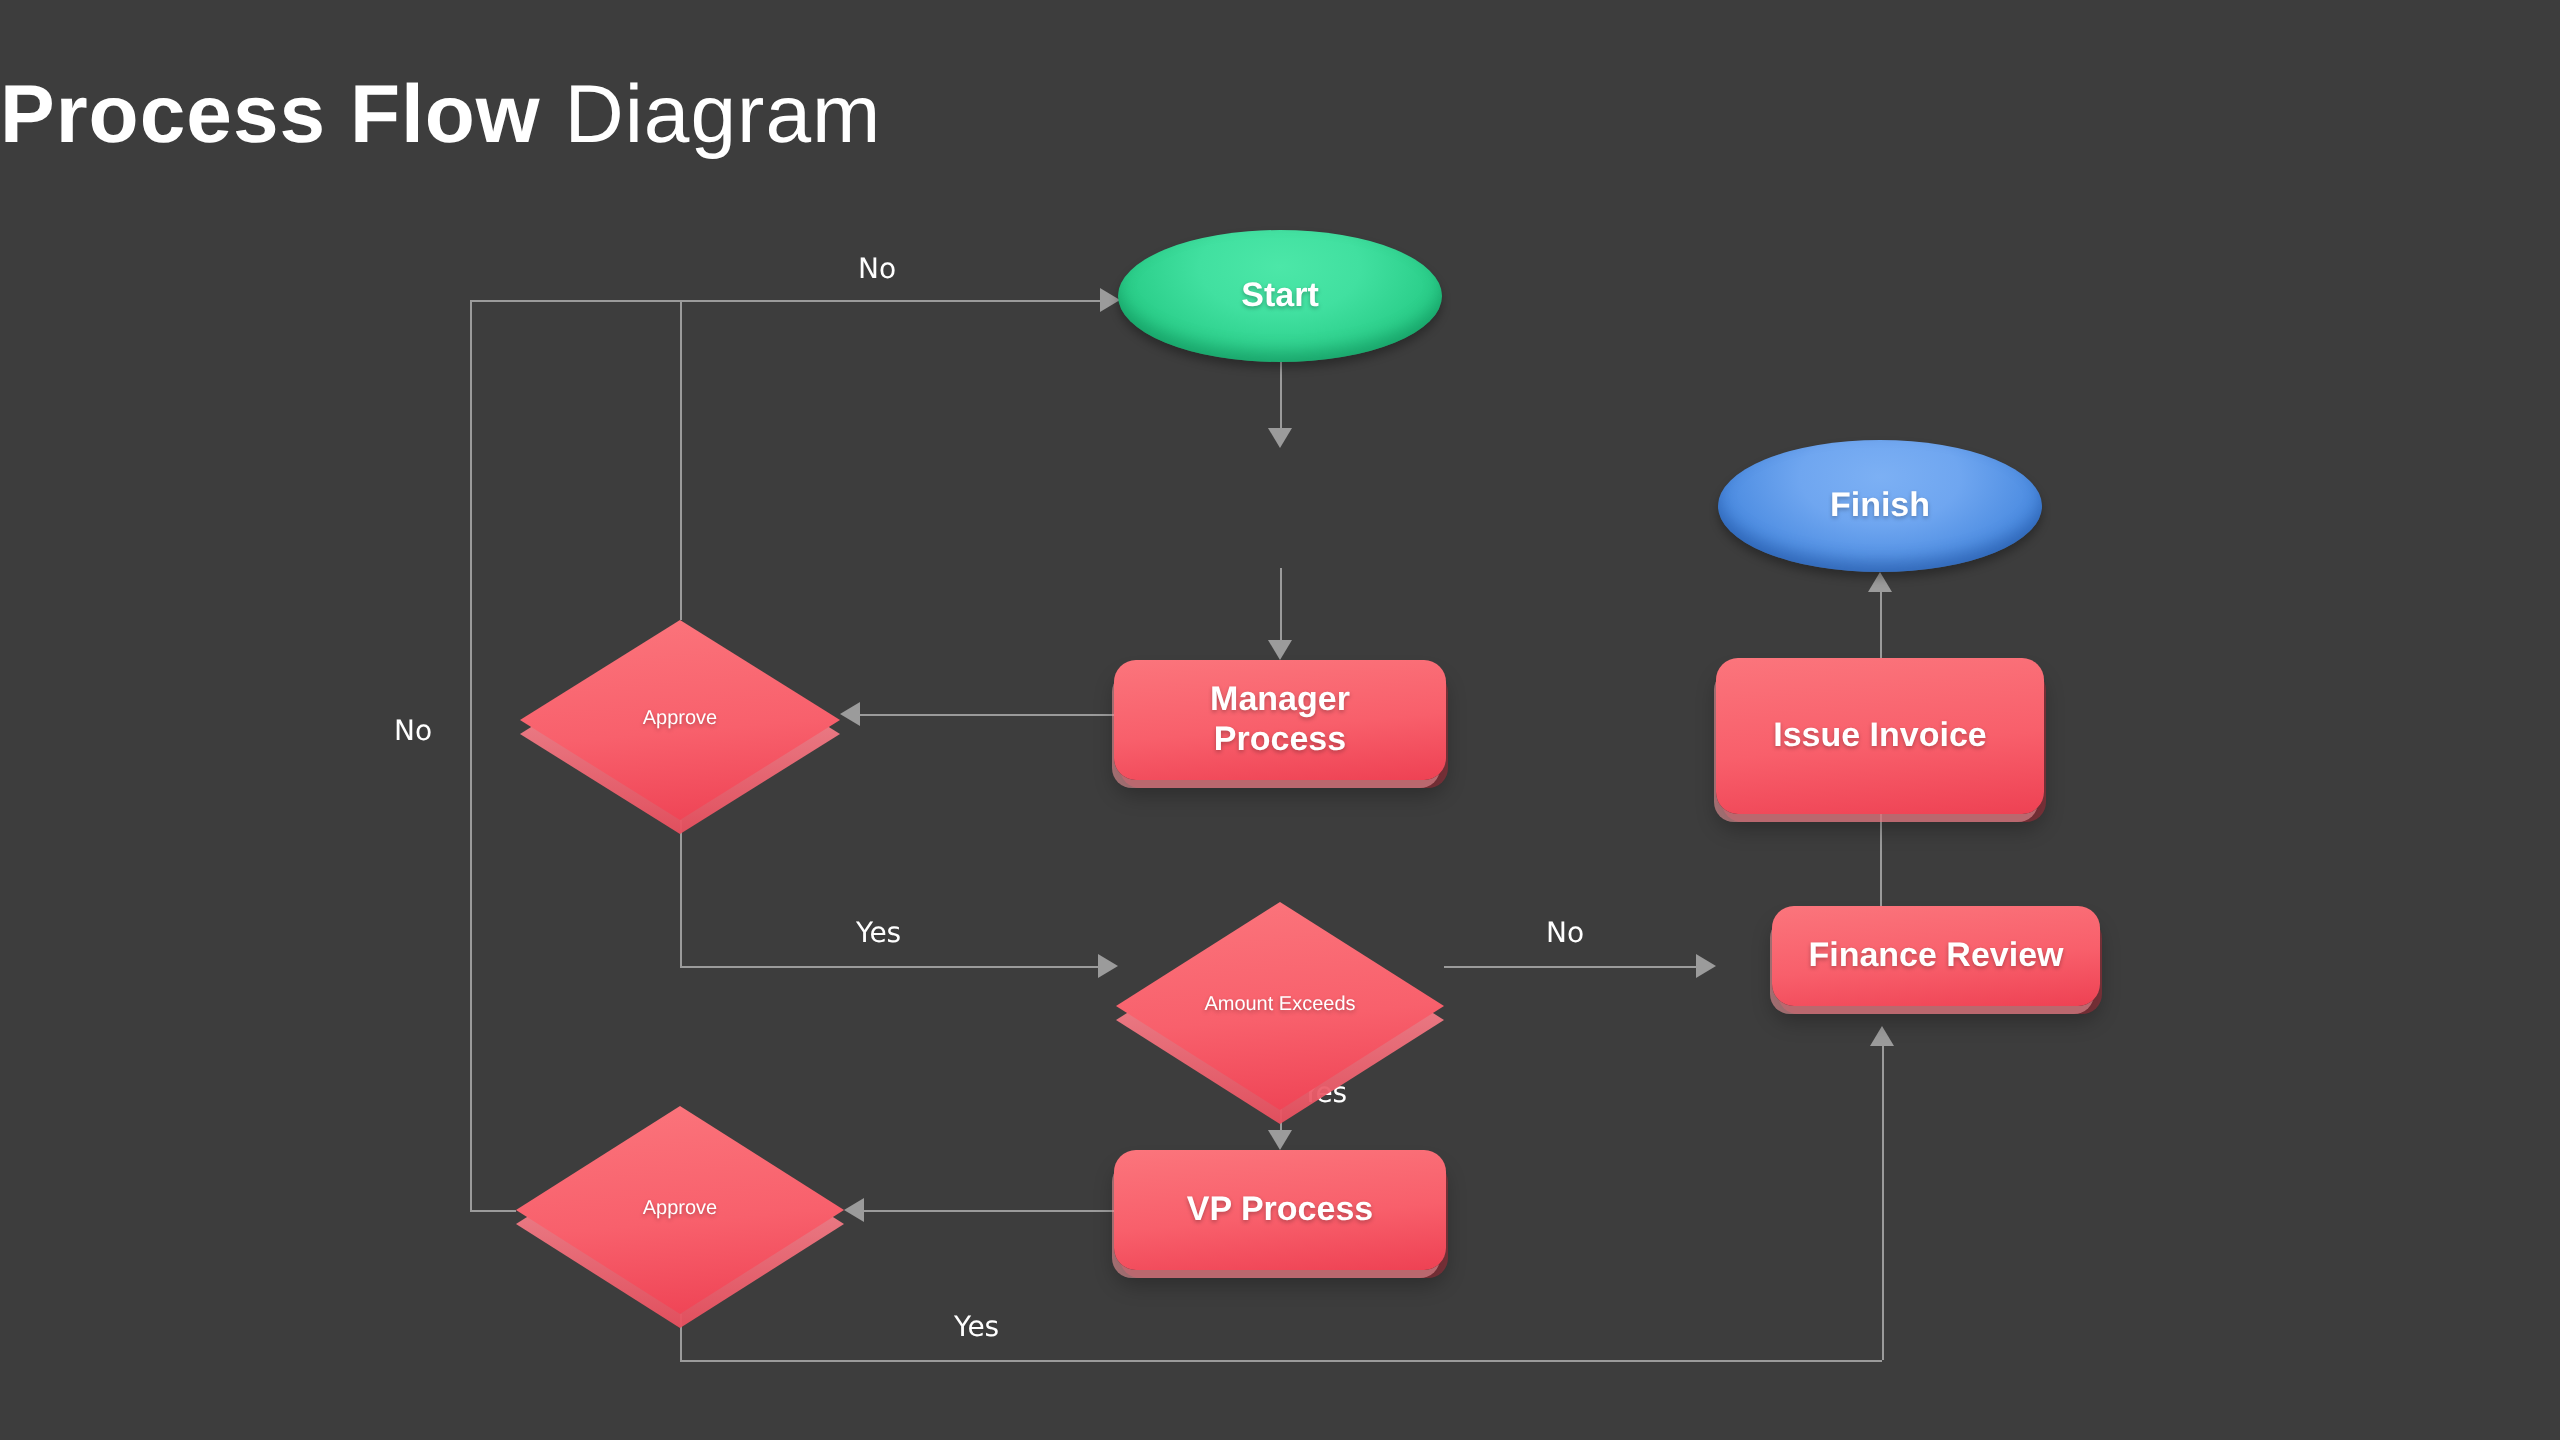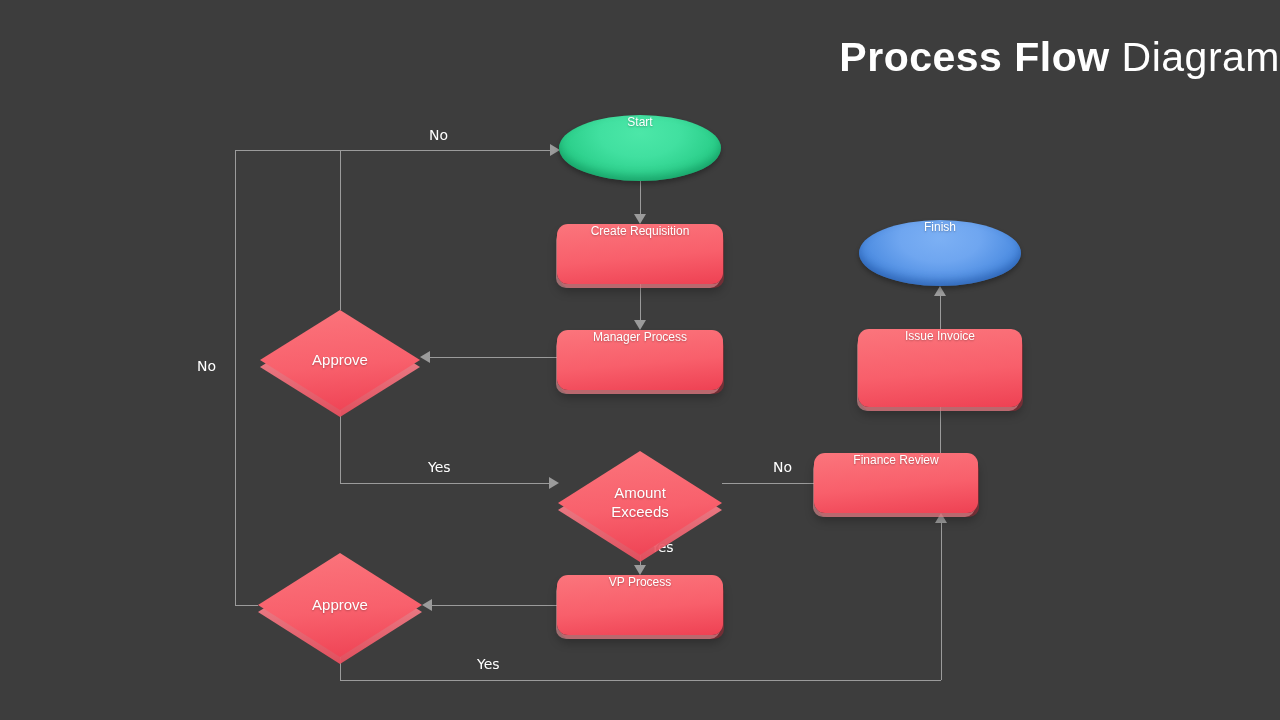--- a/index.html
+++ b/index.html
@@ -4,43 +4,43 @@
 <style>
   :root{
     --background:#3d3d3d; --line:#9b9b9b; --text:#ffffff;
     --process_red_top:#fb757c; --process_red_bottom:#ee4153; --process_red_bevel:#f79ba1;
     --terminator_green_top:#41e0a0; --terminator_green_bottom:#1fc57e;
     --terminator_blue_top:#6fa6f0; --terminator_blue_bottom:#3c80da;
   }
   html,body{margin:0;padding:0;background:#2a2a2a;}
   #slide{position:relative;width:1280px;height:720px;background:var(--background);
          overflow:hidden;font-family:"Liberation Sans",sans-serif;}
-  .title{position:absolute;top:34px;left:0;width:1280px;text-align:right;color:var(--text);
+  .title{position:absolute;top:34px;left:0;width:1280px;text-align:left;color:var(--text);
          font-size:41px;letter-spacing:.5px;}
   .title .em{font-weight:bold;}
   .title .rest{font-weight:normal;}
 
-  .node{position:absolute;display:flex;justify-content:center;
-        color:var(--text);font-size:12px;text-align:center;
-        text-shadow:0 1px 2px rgba(0,0,0,.28);}
+  .node{position:absolute;display:flex;align-items:center;justify-content:center;
+        color:var(--text);font-size:17px;text-align:center;
+        text-shadow:0 1px 2px rgba(0,0,0,.28);font-weight:bold;}
   .process{background:linear-gradient(175deg,var(--process_red_top) 0%,#f85f6b 55%,var(--process_red_bottom) 100%);
            border-radius:11px;
            box-shadow:-2px 5px 0 -1px rgba(247,155,161,.55), 2px 5px 0 -1px rgba(190,40,55,.45), 0 8px 10px rgba(0,0,0,.25);}
   .ellipse{border-radius:50%;}
   .ellipse.green{background:radial-gradient(ellipse at 50% 28%,#4ce7a8 0%,var(--terminator_green_top) 35%,var(--terminator_green_bottom) 85%,#1ab270 100%);
                  box-shadow:inset 0 -5px 8px rgba(0,95,58,.35), 0 3px 5px rgba(0,0,0,.3);}
   .ellipse.blue{background:radial-gradient(ellipse at 50% 28%,#7cb0f4 0%,var(--terminator_blue_top) 35%,var(--terminator_blue_bottom) 85%,#2f6fc4 100%);
                 box-shadow:inset 0 -5px 8px rgba(18,58,128,.4), 0 3px 5px rgba(0,0,0,.3);}
   .diamond{position:absolute;}
   .d-layer{position:absolute;left:0;top:0;width:100%;height:100%;
            clip-path:polygon(50% 0,100% 50%,50% 100%,0 50%);}
   .d-back{top:7px;background:linear-gradient(180deg,rgba(250,160,167,.95),rgba(233,80,95,.95));}
   .d-front{background:linear-gradient(175deg,var(--process_red_top) 0%,#f8606c 55%,var(--process_red_bottom) 100%);}
   .d-label{position:relative;z-index:2;width:100%;display:flex;align-items:center;justify-content:center;
-           height:100%;color:var(--text);font-size:15px;text-align:center;line-height:1.25;
+           height:100%;color:var(--text);font-size:10px;text-align:center;line-height:1.25;
            text-shadow:0 1px 2px rgba(0,0,0,.28);}
   .lbl{padding:0 14px;}
 
   .line{position:absolute;background:var(--line);}
   .arr{position:absolute;width:0;height:0;}
   .arr.down{border-left:6px solid transparent;border-right:6px solid transparent;border-top:10px solid var(--line);}
   .arr.up{border-left:6px solid transparent;border-right:6px solid transparent;border-bottom:10px solid var(--line);}
   .arr.left{border-top:6px solid transparent;border-bottom:6px solid transparent;border-right:10px solid var(--line);}
   .arr.right{border-top:6px solid transparent;border-bottom:6px solid transparent;border-left:10px solid var(--line);}
 
@@ -100,23 +100,20 @@
   <div class="edge-label" style="left:197px;top:358px">No</div>
   <div class="edge-label" style="left:428px;top:459px">Yes</div>
   <div class="edge-label" style="left:773px;top:459px">No</div>
   <div class="edge-label" style="left:651px;top:539px">Yes</div>
   <div class="edge-label" style="left:477px;top:656px">Yes</div>
 
   <div class="node ellipse green" style="left:559px;top:115px;width:162px;height:66px">
     <span class="lbl">Start</span>
   </div>
 
-  <div class="node process" style="left:557px;top:224px;width:166px;height:60px">
-    <span class="lbl">Create Requisition</span>
-  </div>
 
   <div class="node process" style="left:557px;top:330px;width:166px;height:60px">
     <span class="lbl">Manager Process</span>
   </div>
 
   <div class="diamond" style="left:260px;top:310px;width:160px;height:100px">
     <div class="d-layer d-back"></div>
     <div class="d-layer d-front"></div>
     <div class="d-label">
         <span class="lbl">Approve</span>
@@ -136,21 +133,21 @@
   </div>
 
   <div class="diamond" style="left:258px;top:553px;width:164px;height:104px">
     <div class="d-layer d-back"></div>
     <div class="d-layer d-front"></div>
     <div class="d-label">
         <span class="lbl">Approve</span>
       </div>
   </div>
 
-  <div class="node process" style="left:814px;top:453px;width:164px;height:60px">
+  <div class="node process" style="left:886px;top:453px;width:164px;height:50px">
     <span class="lbl">Finance Review</span>
   </div>
 
   <div class="node process" style="left:858px;top:329px;width:164px;height:78px">
     <span class="lbl">Issue Invoice</span>
   </div>
 
   <div class="node ellipse blue" style="left:859px;top:220px;width:162px;height:66px">
     <span class="lbl">Finish</span>
   </div>

